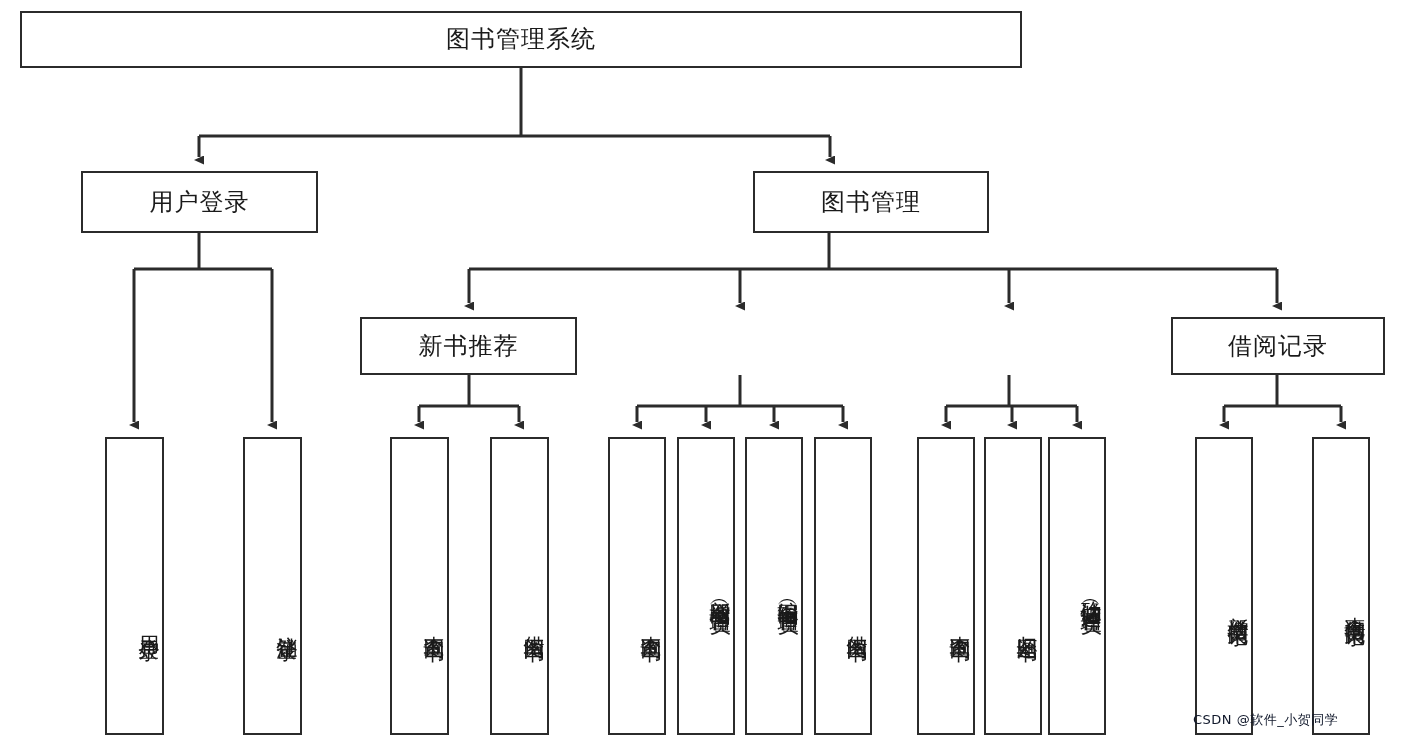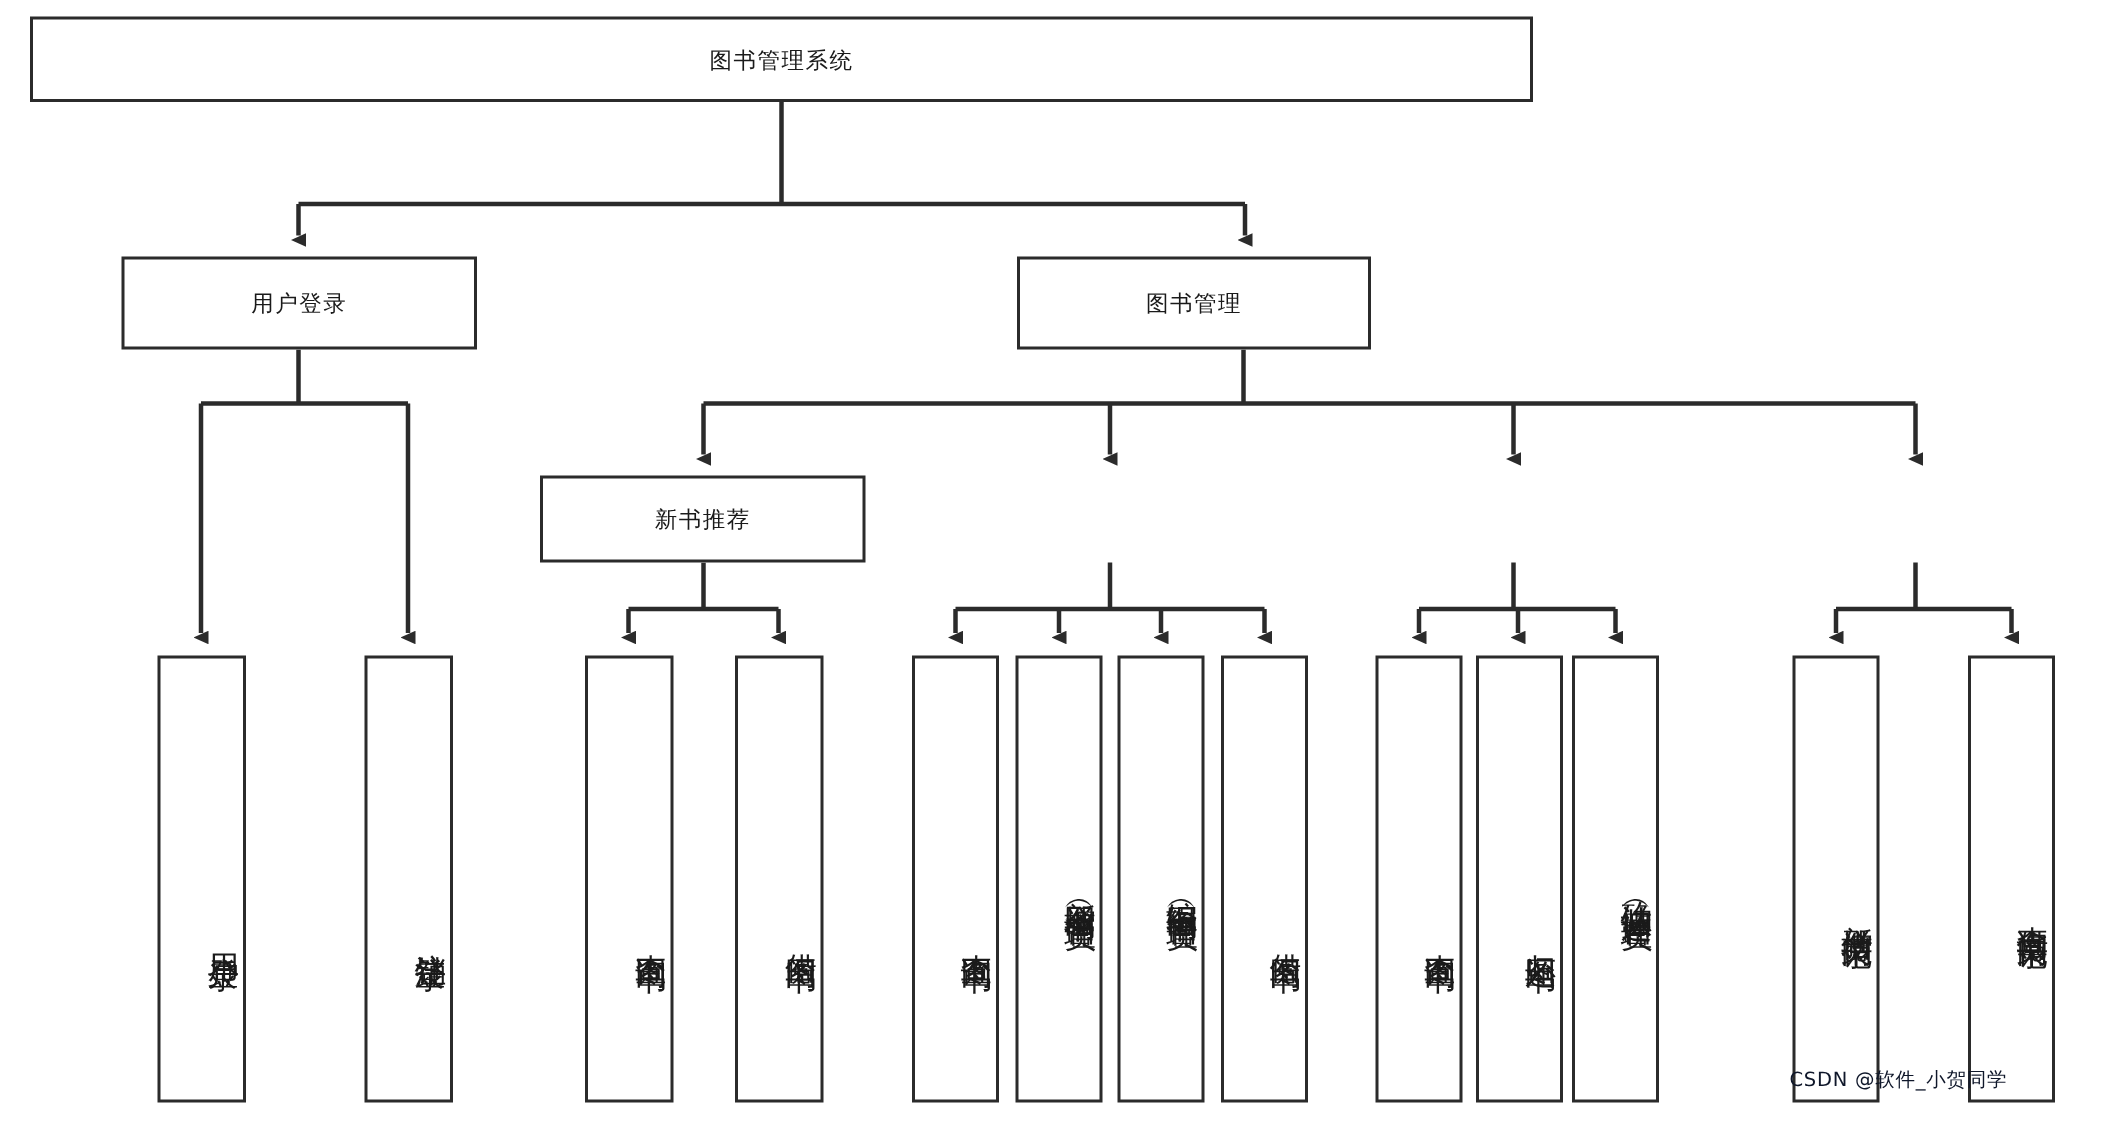--- a/index.html
+++ b/index.html
@@ -29,21 +29,21 @@
     box-sizing: border-box;
     border: 2.5px solid #2b2b2b;
     background: #ffffff;
     display: flex;
     align-items: center;
     justify-content: center;
     color: #1a1a1a;
     z-index: 2;
   }
   .node-h {
-    font-size: 15px;
+    font-size: 24px;
     line-height: 1.2;
     letter-spacing: 1px;
     white-space: nowrap;
   }
   .node-v {
     font-size: 21px;
     line-height: 1.25;
     letter-spacing: 2px;
     writing-mode: vertical-rl;
     text-orientation: upright;
@@ -128,26 +128,29 @@
     </g>
   </svg>
 
   <div class="node node-h" style="left:20px; top:11px; width:1002px; height:57px;">
     <span>图书管理系统</span>
   </div>
 
   <div class="node node-h" style="left:81px; top:171px; width:237px; height:62px;">
     <span>用户登录</span>
   </div>
-  <div class="node node-h" style="left:678px; top:171px; width:236px; height:62px;">
+  <div class="node node-h" style="left:753px; top:171px; width:236px; height:62px;">
     <span>图书管理</span>
   </div>
 
   <div class="node node-h" style="left:360px; top:317px; width:217px; height:58px;align-items:center;">
     <span>新书推荐</span>
+  </div>
+  <div class="node node-h" style="left:1171px; top:317px; width:214px; height:58px;">
+    <span>借阅记录</span>
   </div>
 
   <div class="node node-v pad-more" style="left:105px; top:437px; width:59px; height:298px;">
     <span class="vtext">用户登录</span>
   </div>
   <div class="node node-v pad-more" style="left:243px; top:437px; width:59px; height:298px;">
     <span class="vtext">注销登录</span>
   </div>
 
   <div class="node node-v pad-more" style="left:390px; top:437px; width:59px; height:298px;">

